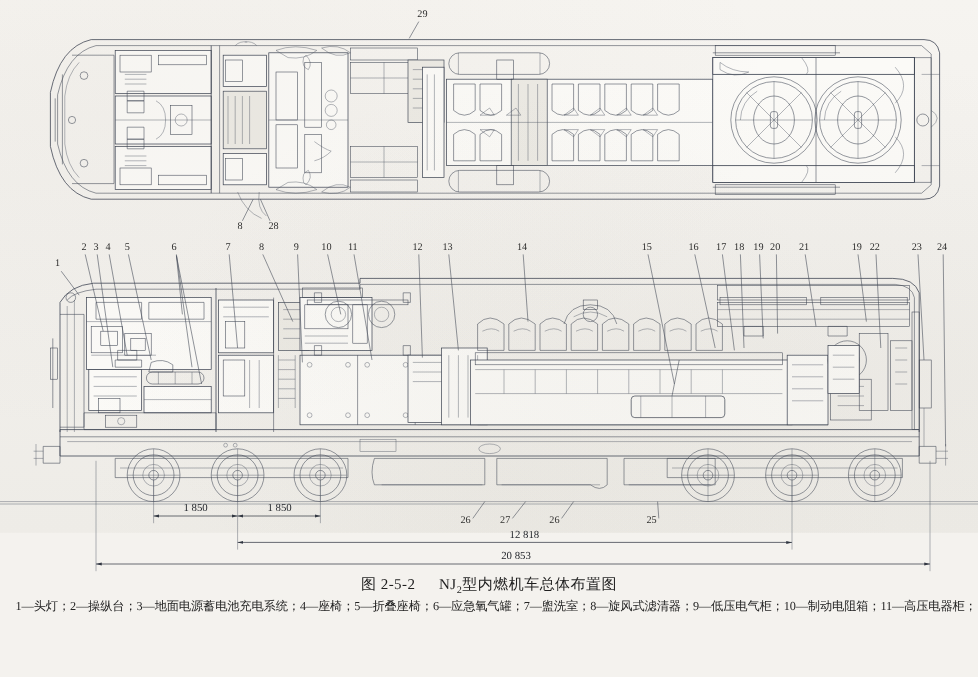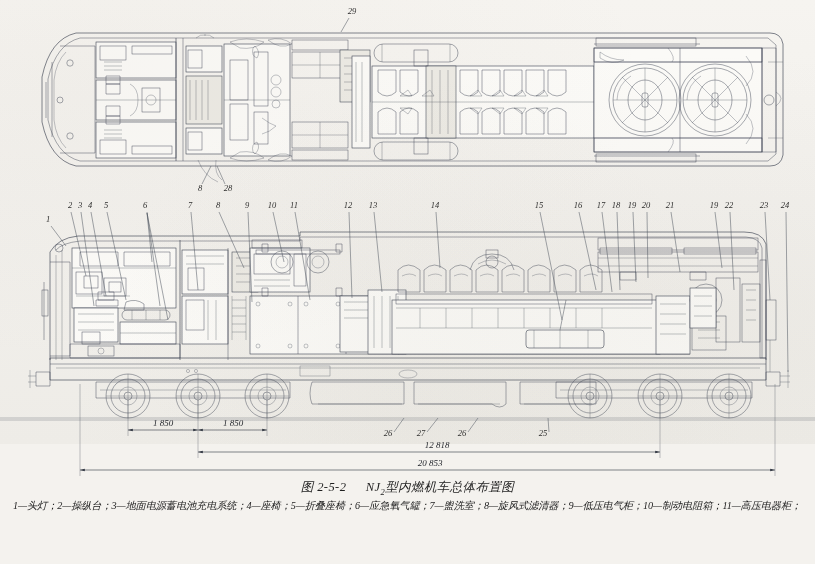--- a/index.html
+++ b/index.html
@@ -5,21 +5,21 @@
 <style>
   html,body{margin:0;padding:0;}
   body{
     width:815px;height:564px;overflow:hidden;
     background:#f4f2ee;
     font-family:"Liberation Serif", "DejaVu Serif", serif;
     color:#2a2a2a;
     position:relative;
   }
   #page{position:absolute;left:0;top:0;width:815px;height:444px;
-    background:linear-gradient(180deg,#f6f4f0 0%,#f2f0ec 45%,#eeece7 100%);font-style:italic;}
+    background:linear-gradient(180deg,#f6f4f0 0%,#f2f0ec 45%,#eeece7 100%);}
   .paperNoise{position:absolute;inset:0;pointer-events:none;
     background:
       radial-gradient(ellipse at 12% 18%, rgba(160,150,135,.05), transparent 55%),
       radial-gradient(ellipse at 85% 72%, rgba(150,145,130,.06), transparent 60%),
       radial-gradient(ellipse at 50% 95%, rgba(170,165,150,.05), transparent 60%);}
   svg{display:block;}
   .dw{stroke:#3a4150;fill:none;stroke-width:.65;}
   .dw2{stroke:#3a4150;fill:none;stroke-width:.45;}
   .thin{stroke:#4a5160;fill:none;stroke-width:.35;}
   .fillw{fill:#fbfaf7;stroke:#3a4150;stroke-width:.6;}

